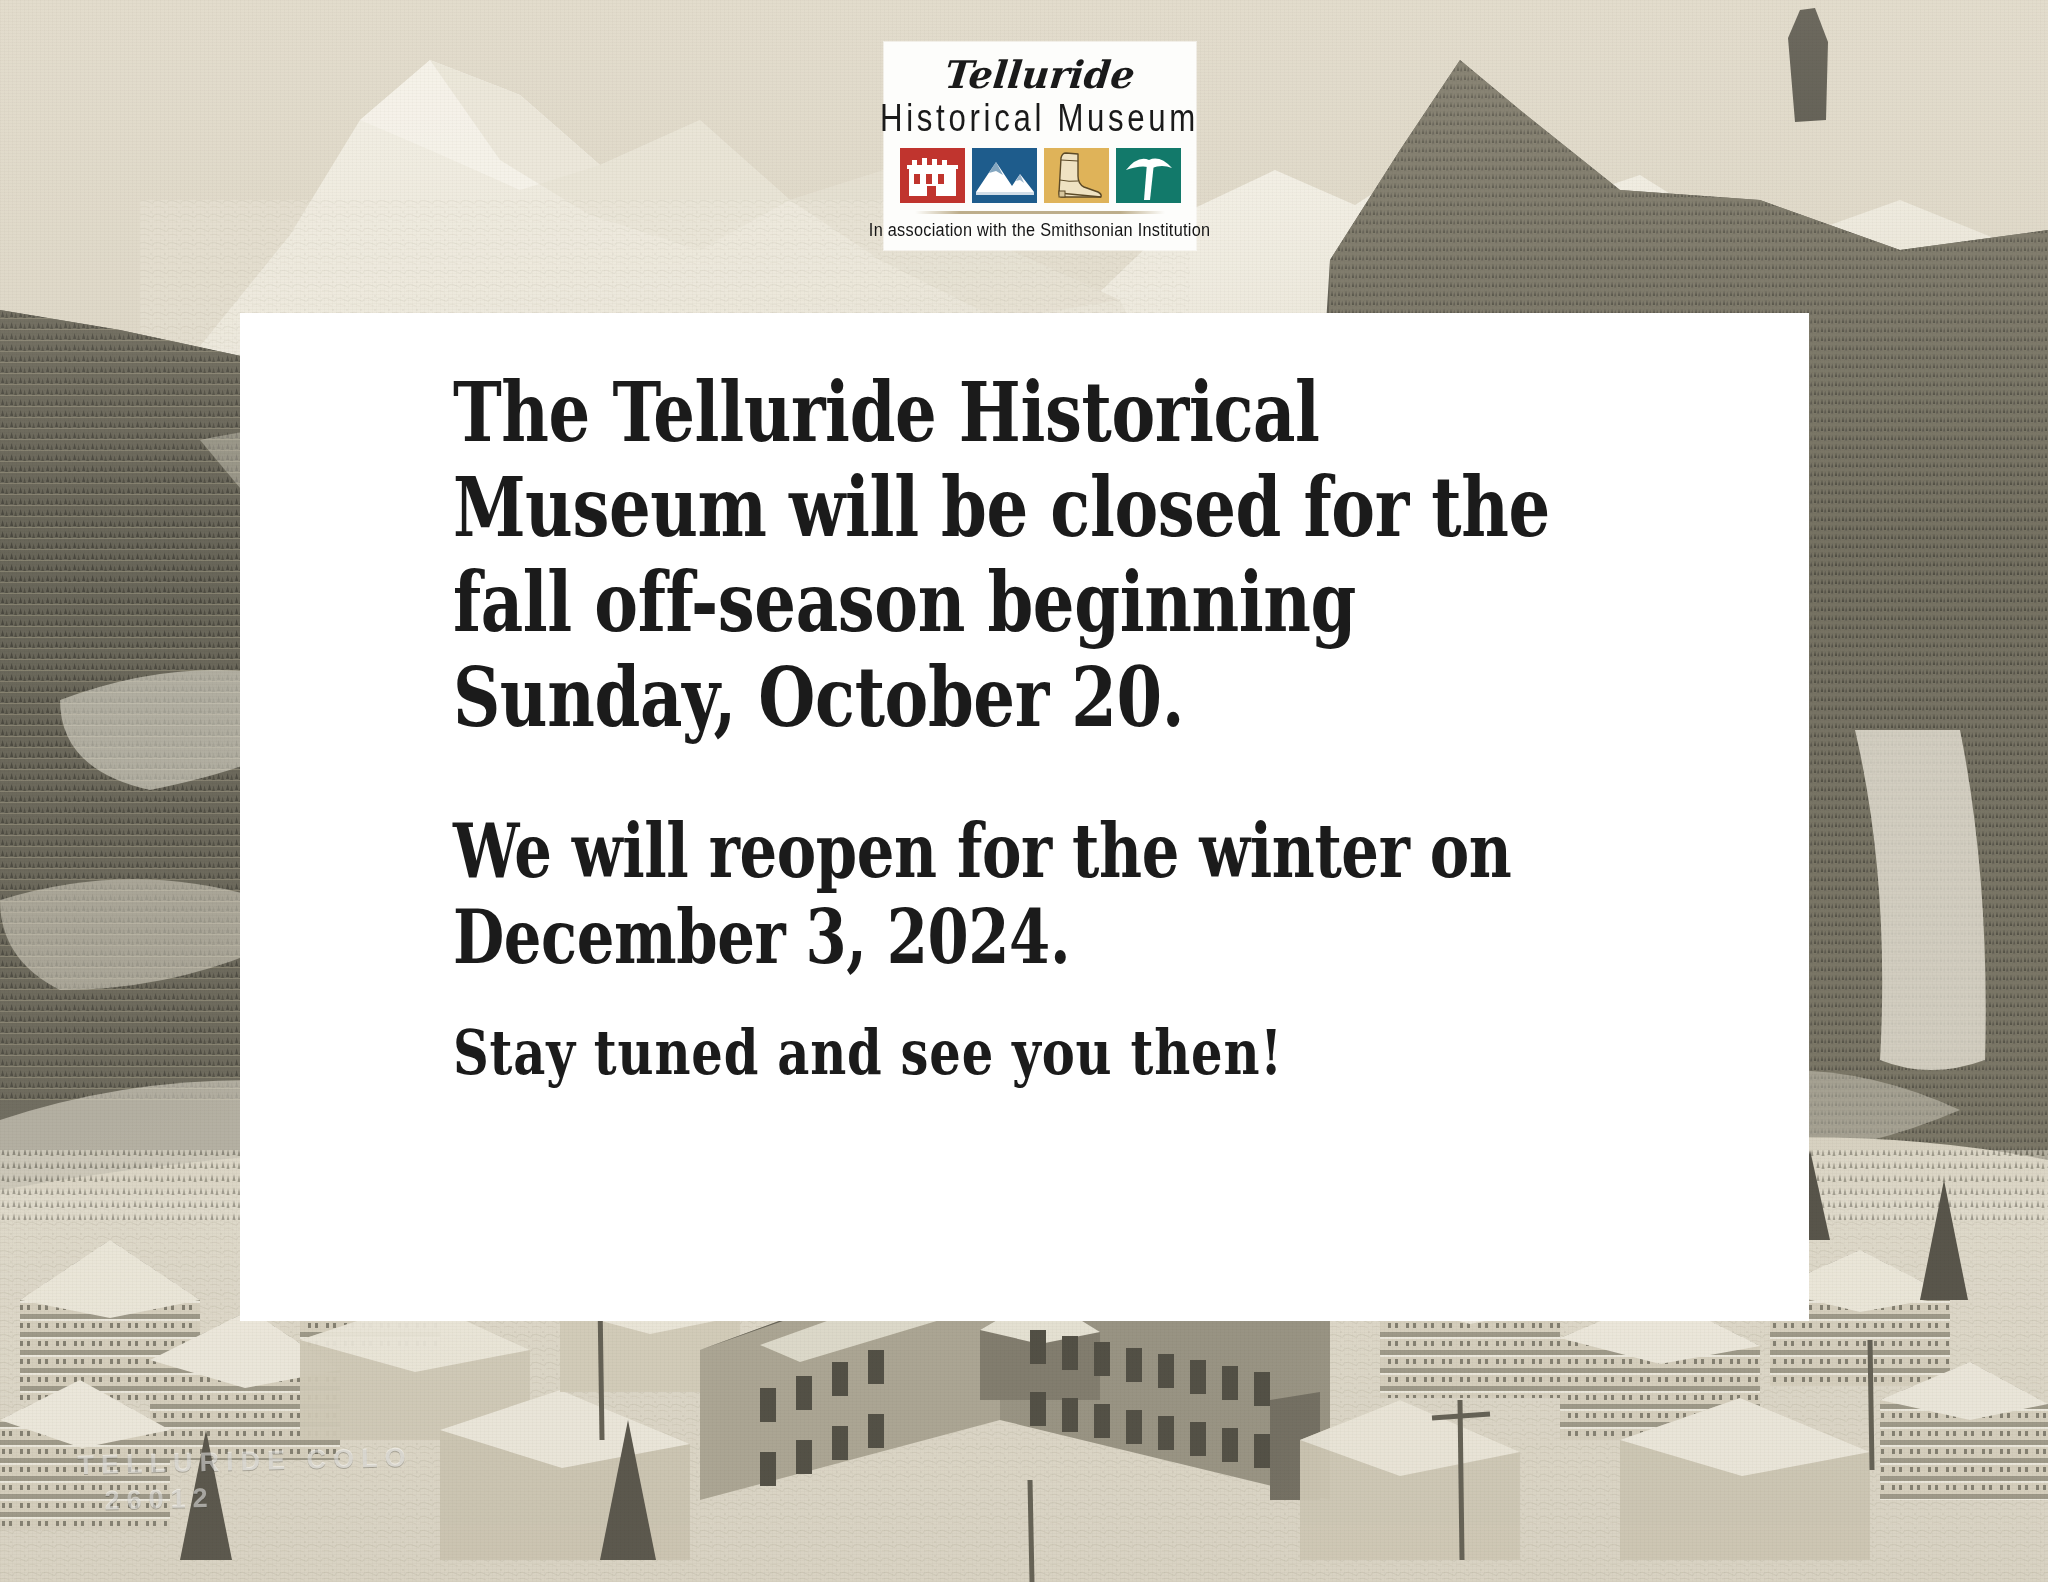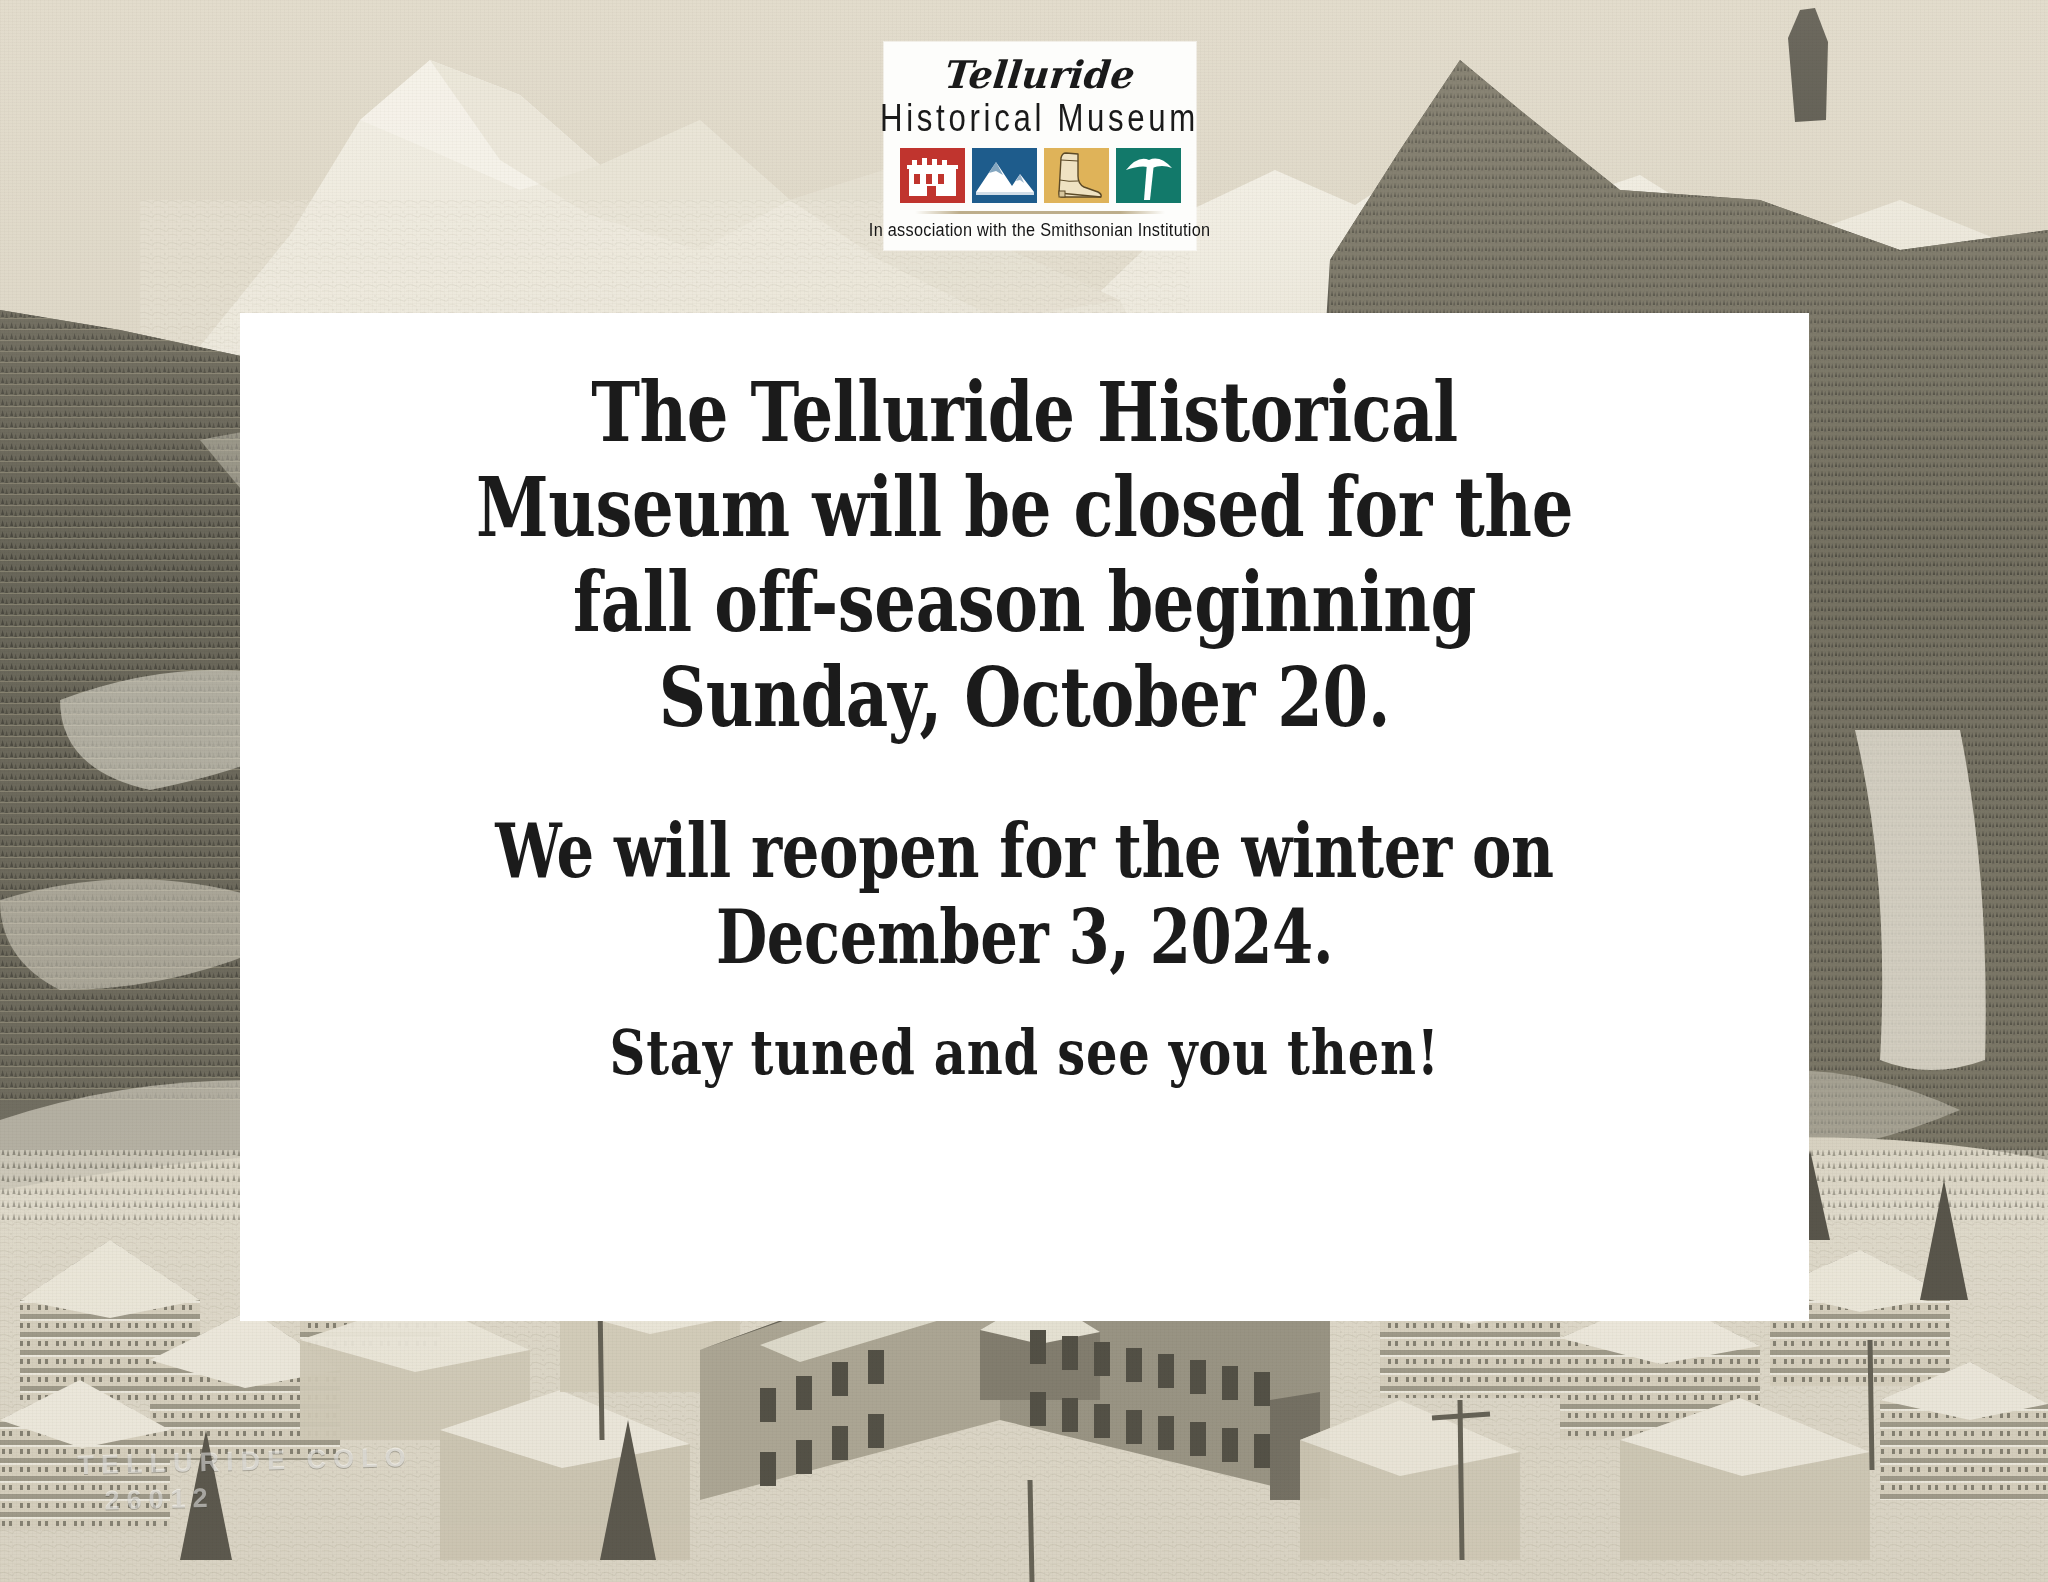--- a/index.html
+++ b/index.html
@@ -126,21 +126,21 @@
   
   #message-panel {
     position: absolute;
     left: 240px;
     top: 313px;
     width: 1569px;
     height: 1008px;
     background: #ffffff;
     box-sizing: border-box;
     padding: 52px 70px 0 70px;
-    text-align: center;
+    text-align: left;
     color: #1b1b1b;
   }
   .headline {
     font-family: "DejaVu Serif", serif;
     font-weight: 700;
     font-size: 82px;
     line-height: 1.16;
     letter-spacing: -0.5px;
     transform: scaleX(0.80);
     transform-origin: center top;

